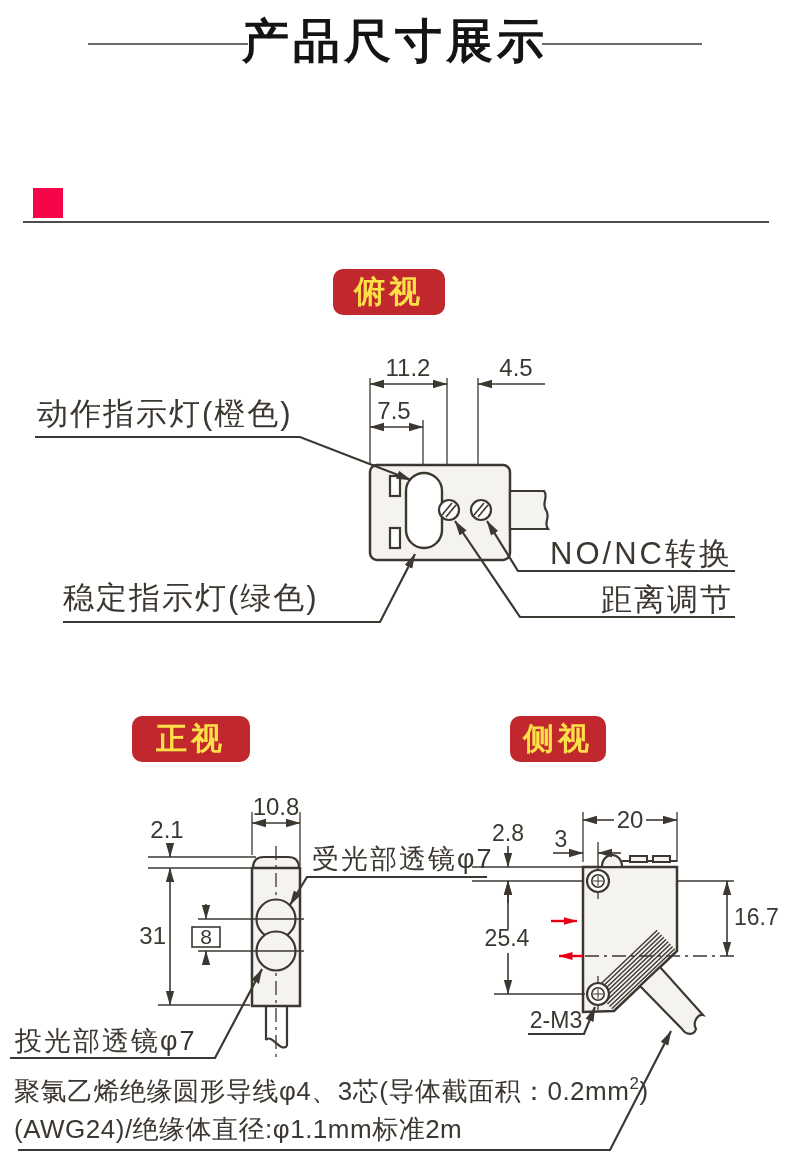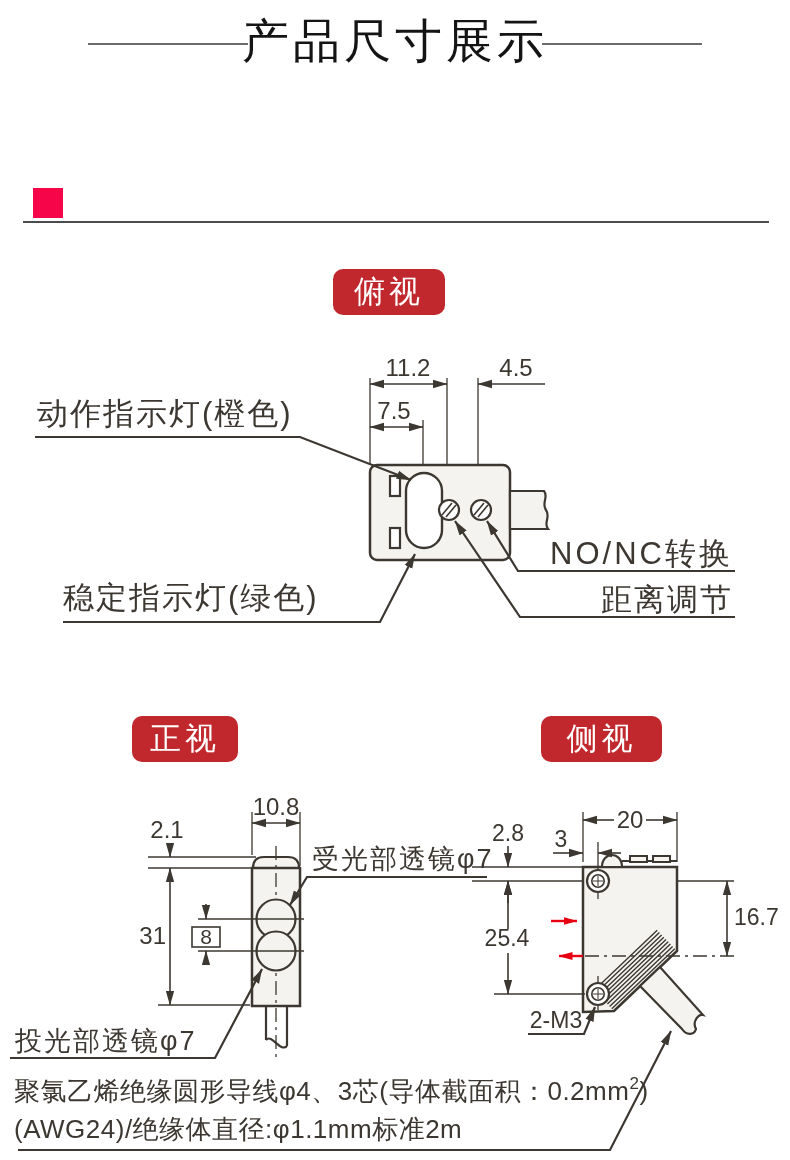--- a/index.html
+++ b/index.html
@@ -4,35 +4,35 @@
 <style>
   :root{
     --ink:#3c3731; --accent:#f70549; --badge:#c1282d; --red:#e60012;
     --body-fill:#f4f3f0;
   }
   *{margin:0;padding:0;box-sizing:border-box}
   html,body{background:#fff}
   .page{position:relative;width:790px;height:1160px;background:#ffffff;overflow:hidden;
     font-family:"Liberation Sans","DejaVu Sans",sans-serif;color:#1a1a1a}
   .page-title{position:absolute;left:0;right:0;top:10px;text-align:center;
-    font-size:47px;font-weight:400;letter-spacing:4px;color:#141414}
+    font-size:47px;font-weight:700;letter-spacing:4px;color:#141414}
   .title-rule{position:absolute;top:43px;height:2px;background:#6b6b6b}
   .rule-left{left:88px;width:160px}
   .rule-right{left:542px;width:160px}
   .subtitle{position:absolute;left:0;right:0;top:112px;text-align:center;
     font-size:31px;color:#8c8c8c;letter-spacing:2px;font-weight:400}
   .accent-sq{position:absolute;left:33px;top:188px;width:30px;height:30px;background:var(--accent)}
   .section-title{position:absolute;left:70px;top:186px;font-size:27px;color:#3a3a3a;letter-spacing:1px}
   .section-rule{position:absolute;left:23px;top:221px;width:746px;height:2px;background:#4c4c4c}
   .badge{position:absolute;height:46px;background:var(--badge);border-radius:10px;
-    color:#ffffff;font-size:31px;font-weight:400;letter-spacing:4px;
+    color:#fde047;font-size:31px;font-weight:700;letter-spacing:4px;
     display:flex;align-items:center;justify-content:center}
   .badge-top{left:333px;top:269px;width:112px}
-  .badge-front{left:132px;top:716px;width:106px}
-  .badge-side{left:541px;top:716px;width:121px}
+  .badge-front{left:132px;top:716px;width:118px}
+  .badge-side{left:510px;top:716px;width:96px}
   svg.drawing{position:absolute;left:0;top:330px;width:790px;height:830px}
   .ln{stroke:var(--ink);stroke-width:1.6;fill:none}
   .hz{stroke:var(--ink);stroke-width:1.3;fill:none}
   .ld{stroke:var(--ink);stroke-width:2.2;fill:none}
   .ot{stroke:var(--ink);stroke-width:2.5;fill:var(--body-fill)}
   .ot2{stroke:var(--ink);stroke-width:2.2;fill:#ffffff}
   .cl{stroke:var(--ink);stroke-width:1.3;fill:none;stroke-dasharray:14 5 3 5}
   .rl{stroke:var(--red);stroke-width:2.4;fill:none}
   .dt{fill:var(--ink);font-size:24px;font-family:"Liberation Sans",sans-serif}
   .lt{fill:var(--ink);font-size:31px;letter-spacing:2px;font-family:"Liberation Sans",sans-serif}

